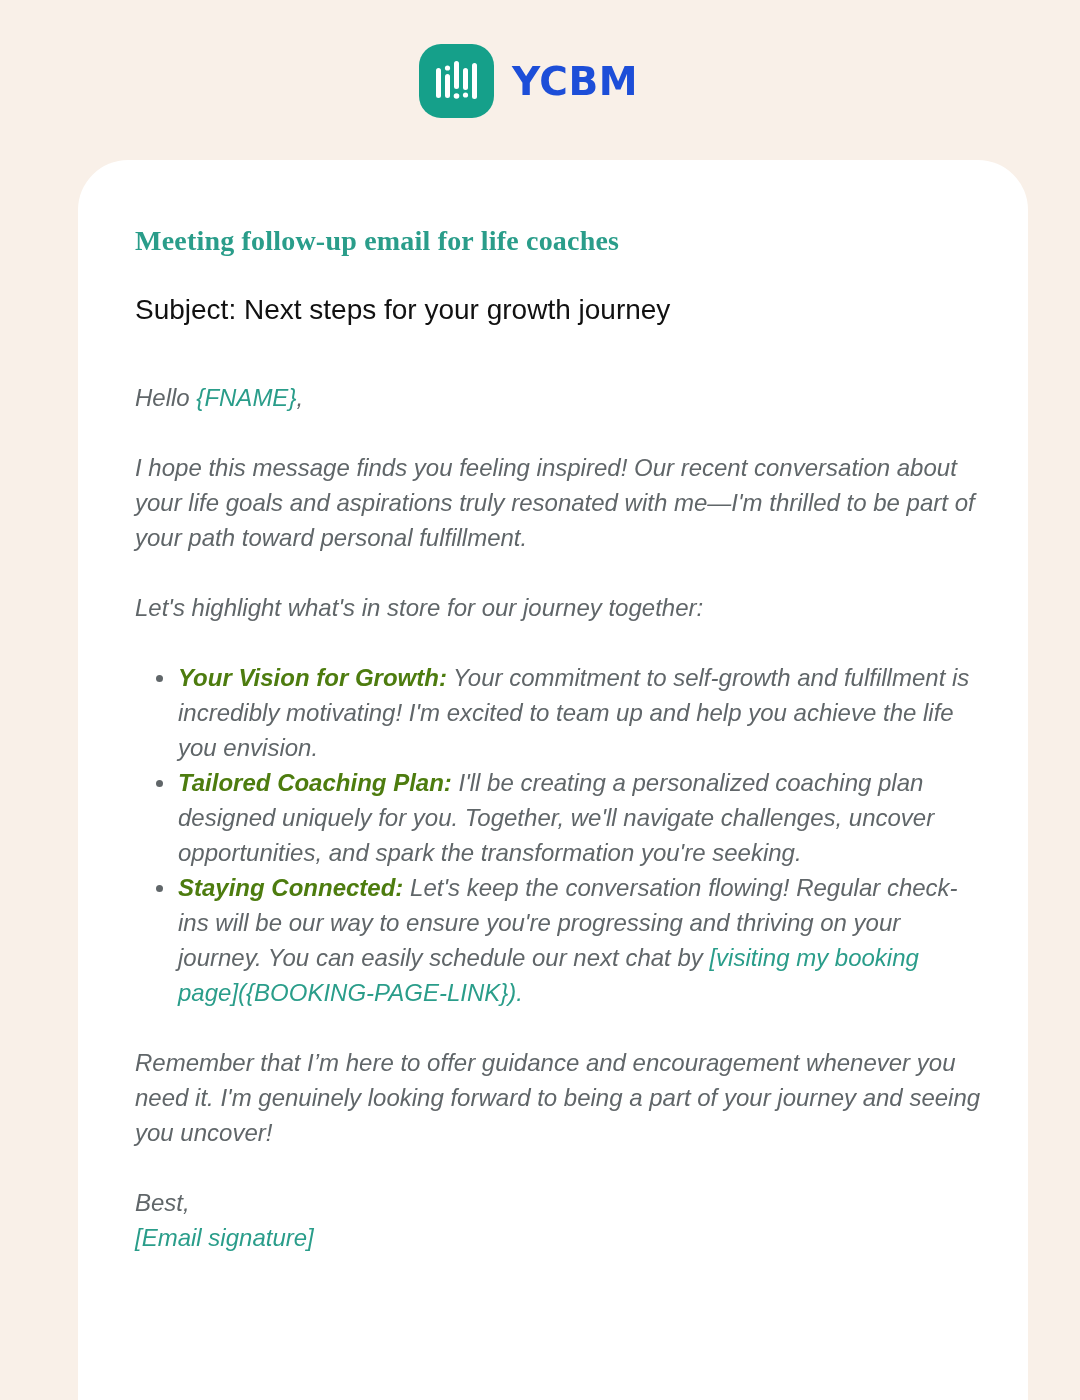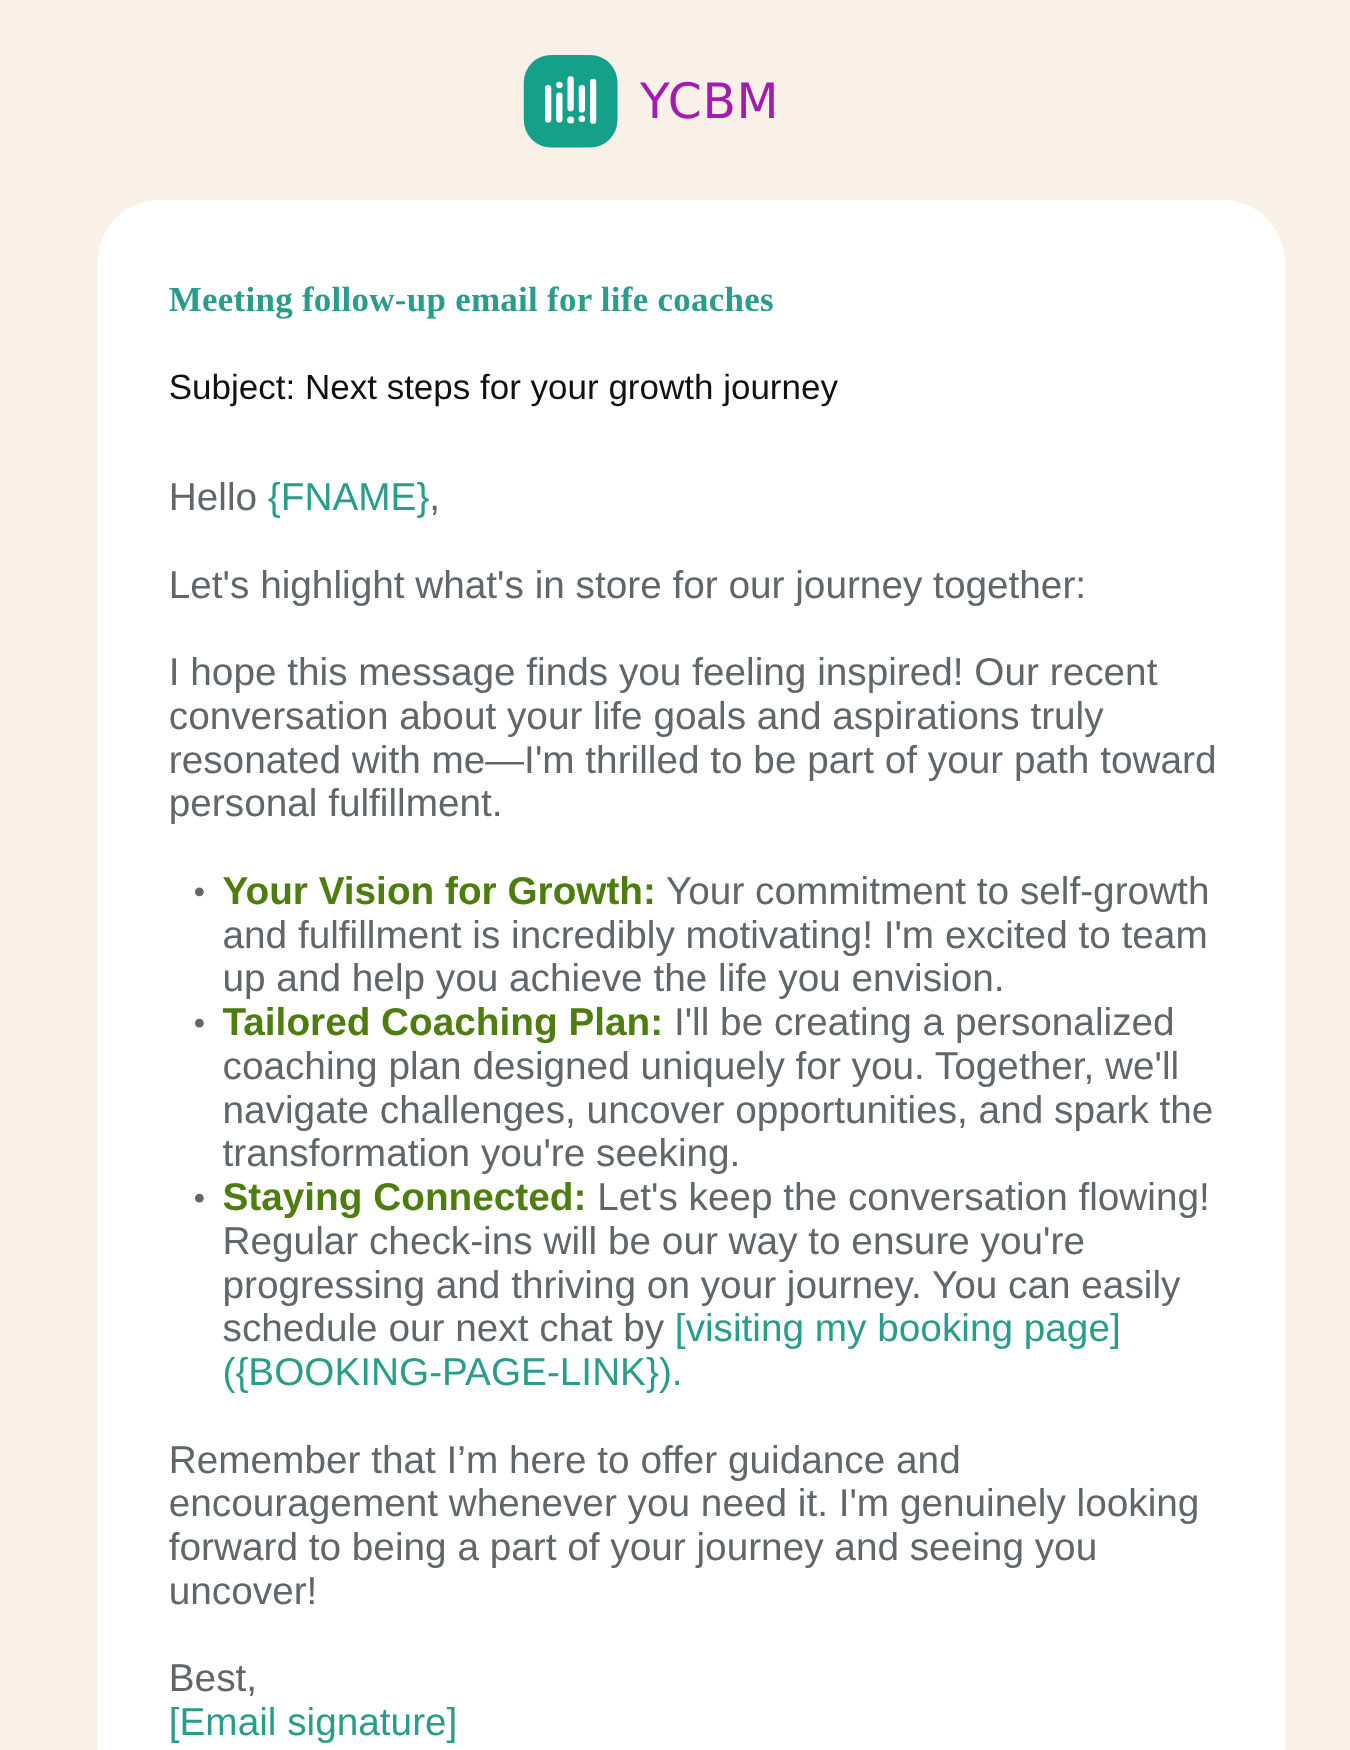--- a/index.html
+++ b/index.html
@@ -18,23 +18,23 @@
     .logo-mark {
       width: 75px; height: 74px;
       background: #15a08a;
       border-radius: 22px;
       position: relative;
     }
     .logo-mark svg { position: absolute; left: 0; top: 0; }
     .logo-text {
       margin-left: 18px;
       font-family: "DejaVu Sans", sans-serif;
-      font-weight: normal;
+      font-weight: bold;
       font-size: 39px;
-      color: #a21caf;
+      color: #1d4ed8;
       letter-spacing: 0.5px;
       line-height: 1;
     }
     .card {
       position: absolute;
       left: 78px; top: 160px;
       width: 950px; height: 1300px;
       background: #ffffff;
       border-radius: 50px;
     }
@@ -53,22 +53,23 @@
     }
     .subject {
       margin-top: 26px;
       font-size: 28px;
       line-height: 40px;
       color: #111;
     }
     .subject .label { font-weight: normal; }
     .body-text {
       color: #606669;
-      font-size: 31px;
+      font-size: 24px;
       line-height: 35px;
+      font-style: italic;
     }
     .greeting { margin-top: 50px; }
     .para { margin-top: 35px; }
     .var { color: #2a9d8a; }
     ul.points {
       margin-top: 35px;
       padding-left: 43px;
       list-style: none;
     }
     ul.points li { position: relative; }
@@ -109,23 +110,23 @@
 <div class="content">
   <h1 class="headline">Meeting follow-up email for life coaches</h1>
 
   <div class="subject">
     <span class="label">Subject:</span>
     <span>Next steps for your growth journey</span>
   </div>
 
   <p class="body-text greeting"><span>Hello </span><span class="var">{FNAME}</span><span>,</span></p>
 
+  <p class="body-text para">I hope this message finds you feeling inspired! Our recent conversation about your life goals and aspirations truly resonated with me—I'm thrilled to be part of your path toward personal fulfillment.</p>
+
   <p class="body-text para">Let's highlight what's in store for our journey together:</p>
-
-  <p class="body-text para">I hope this message finds you feeling inspired! Our recent conversation about your life goals and aspirations truly resonated with me—I'm thrilled to be part of your path toward personal fulfillment.</p>
 
   <ul class="body-text points">
     <li><b>Your Vision for Growth:</b><span> Your commitment to self-growth and fulfillment is incredibly motivating! I'm excited to team up and help you achieve the life you envision.</span></li>
     <li><b>Tailored Coaching Plan:</b><span> I'll be creating a personalized coaching plan designed uniquely for you. Together, we'll navigate challenges, uncover opportunities, and spark the transformation you're seeking.</span></li>
     <li><b>Staying Connected:</b><span> Let's keep the conversation flowing! Regular check-ins will be our way to ensure you're progressing and thriving on your journey. You can easily schedule our next chat by </span><span class="var">[visiting my booking page]({BOOKING-PAGE-LINK}).</span></li>
   </ul>
 
   <p class="body-text para">Remember that I’m here to offer guidance and encouragement whenever you need it. I'm genuinely looking forward to being a part of your journey and seeing you uncover!</p>
 
   <div class="body-text signoff">

